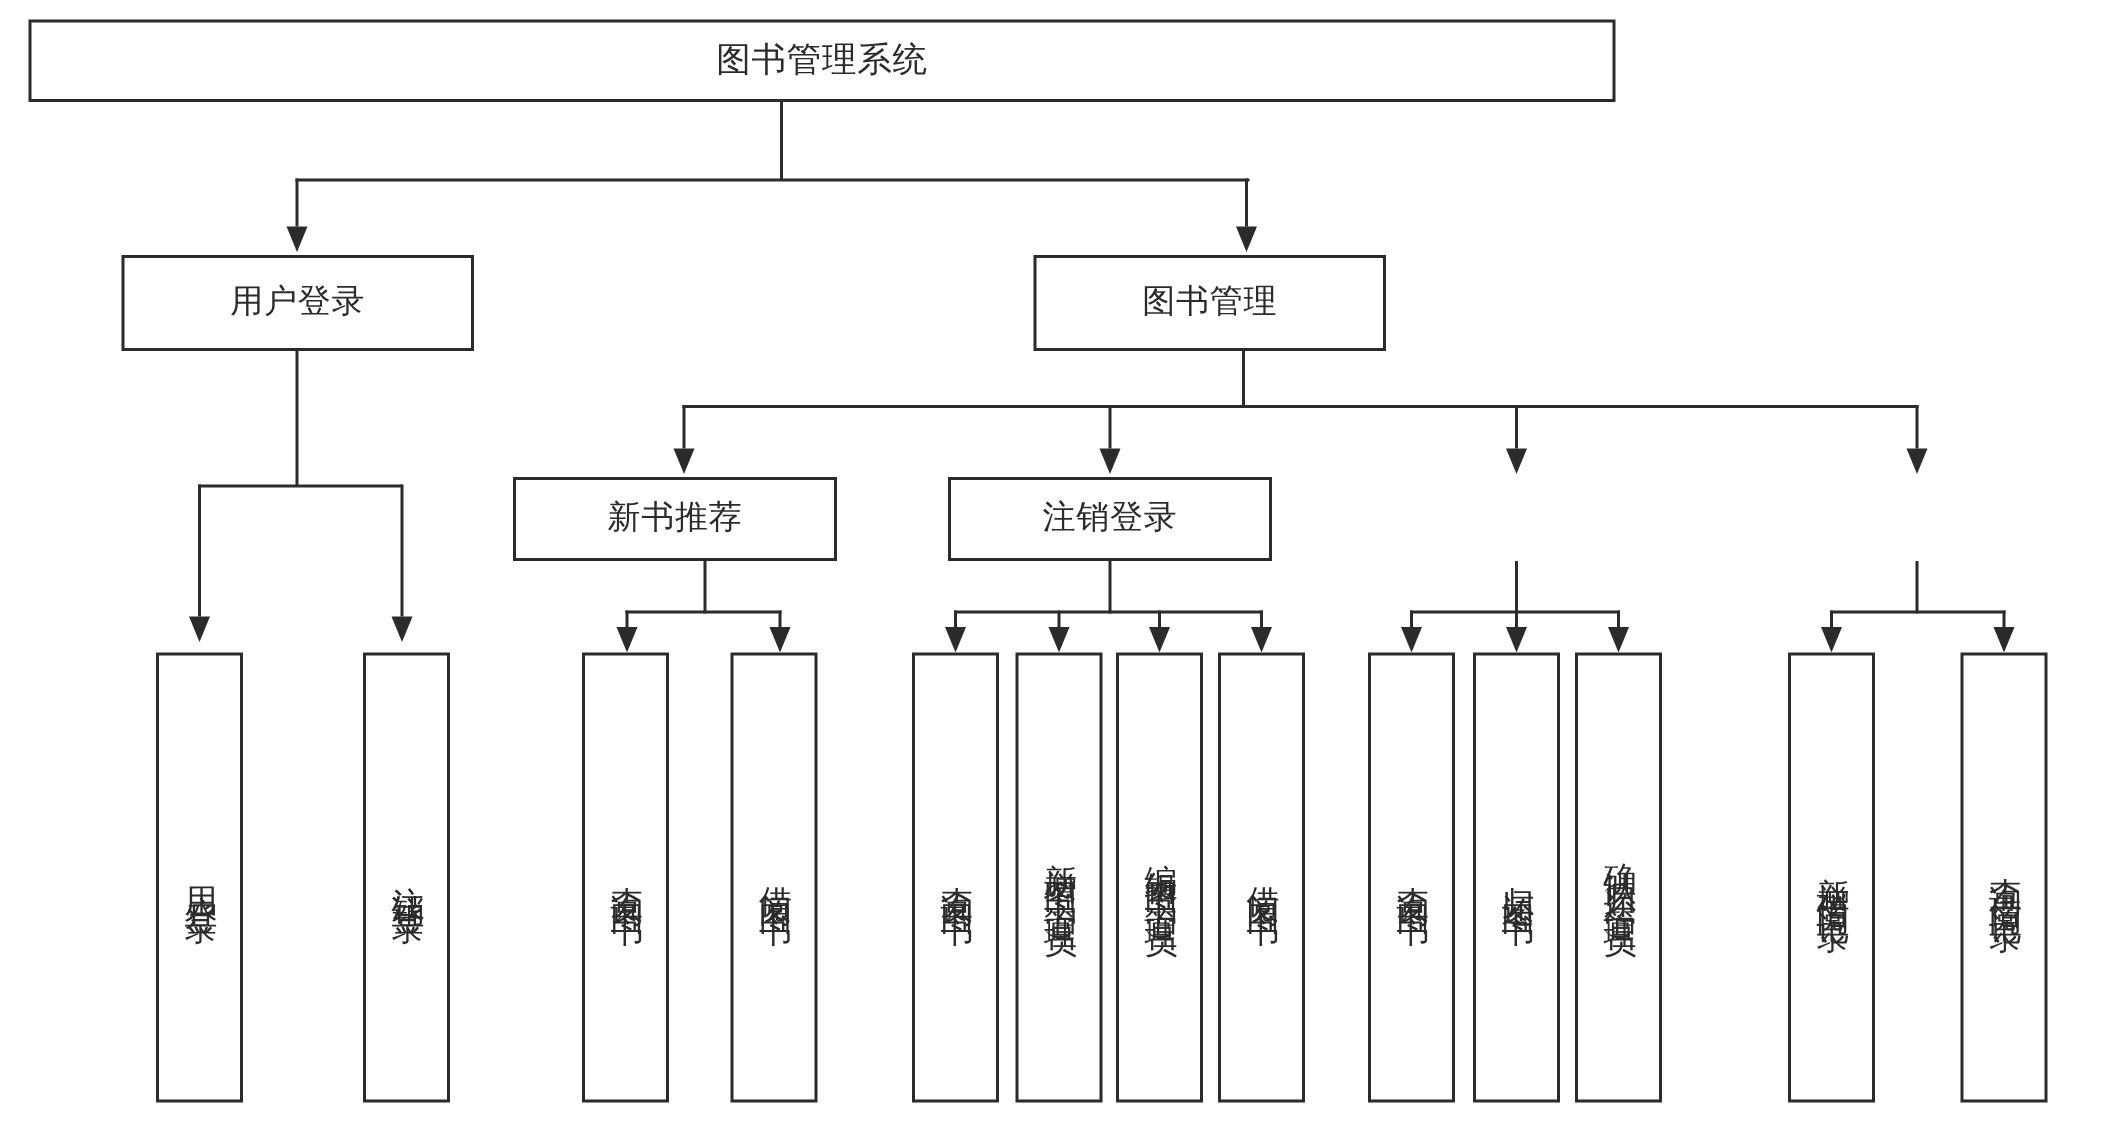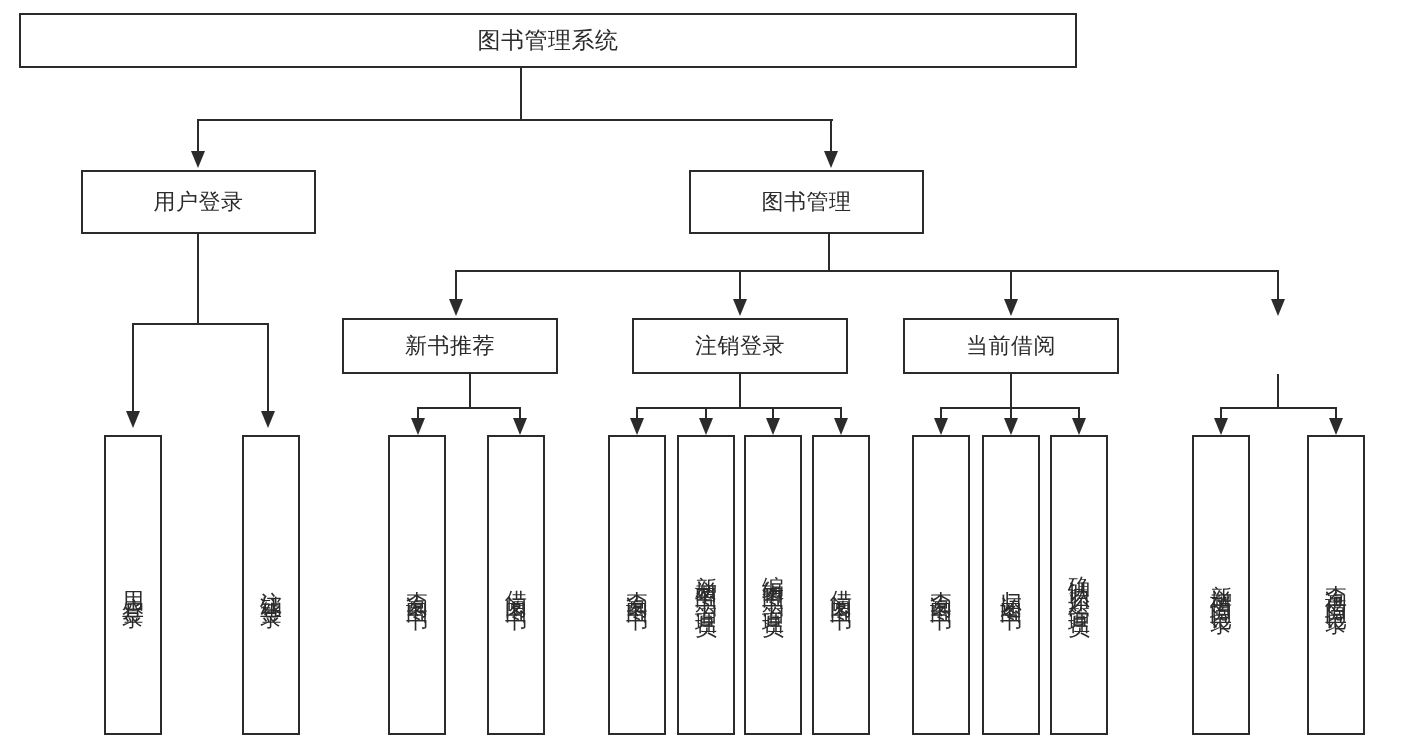--- a/index.html
+++ b/index.html
@@ -117,23 +117,20 @@
   <div class="arrow" style="left:1004px; top:299px;"></div>
   <div class="edge v" style="left:1277px; top:270px; width:2px; height:29px;"></div>
   <div class="arrow" style="left:1271px; top:299px;"></div>
 
   <div class="node horiz" style="left:342px; top:318px; width:216px; height:56px;">
     <span class="label">新书推荐</span>
   </div>
   <div class="node horiz" style="left:632px; top:318px; width:216px; height:56px;">
     <span class="label">注销登录</span>
   </div>
-  <div class="node horiz" style="left:903px; top:318px; width:216px; height:56px;">
-    <span class="label">当前借阅</span>
-  </div>
 
   <div class="edge v" style="left:469px; top:374px; width:2px; height:35px;"></div>
   <div class="edge h" style="left:417px; top:407px; width:104px; height:2px;"></div>
   <div class="edge v" style="left:417px; top:407px; width:2px; height:12px;"></div>
   <div class="arrow" style="left:411px; top:418px;"></div>
   <div class="edge v" style="left:519px; top:407px; width:2px; height:12px;"></div>
   <div class="arrow" style="left:513px; top:418px;"></div>
 
   <div class="edge v" style="left:739px; top:374px; width:2px; height:35px;"></div>
   <div class="edge h" style="left:636px; top:407px; width:206px; height:2px;"></div>

